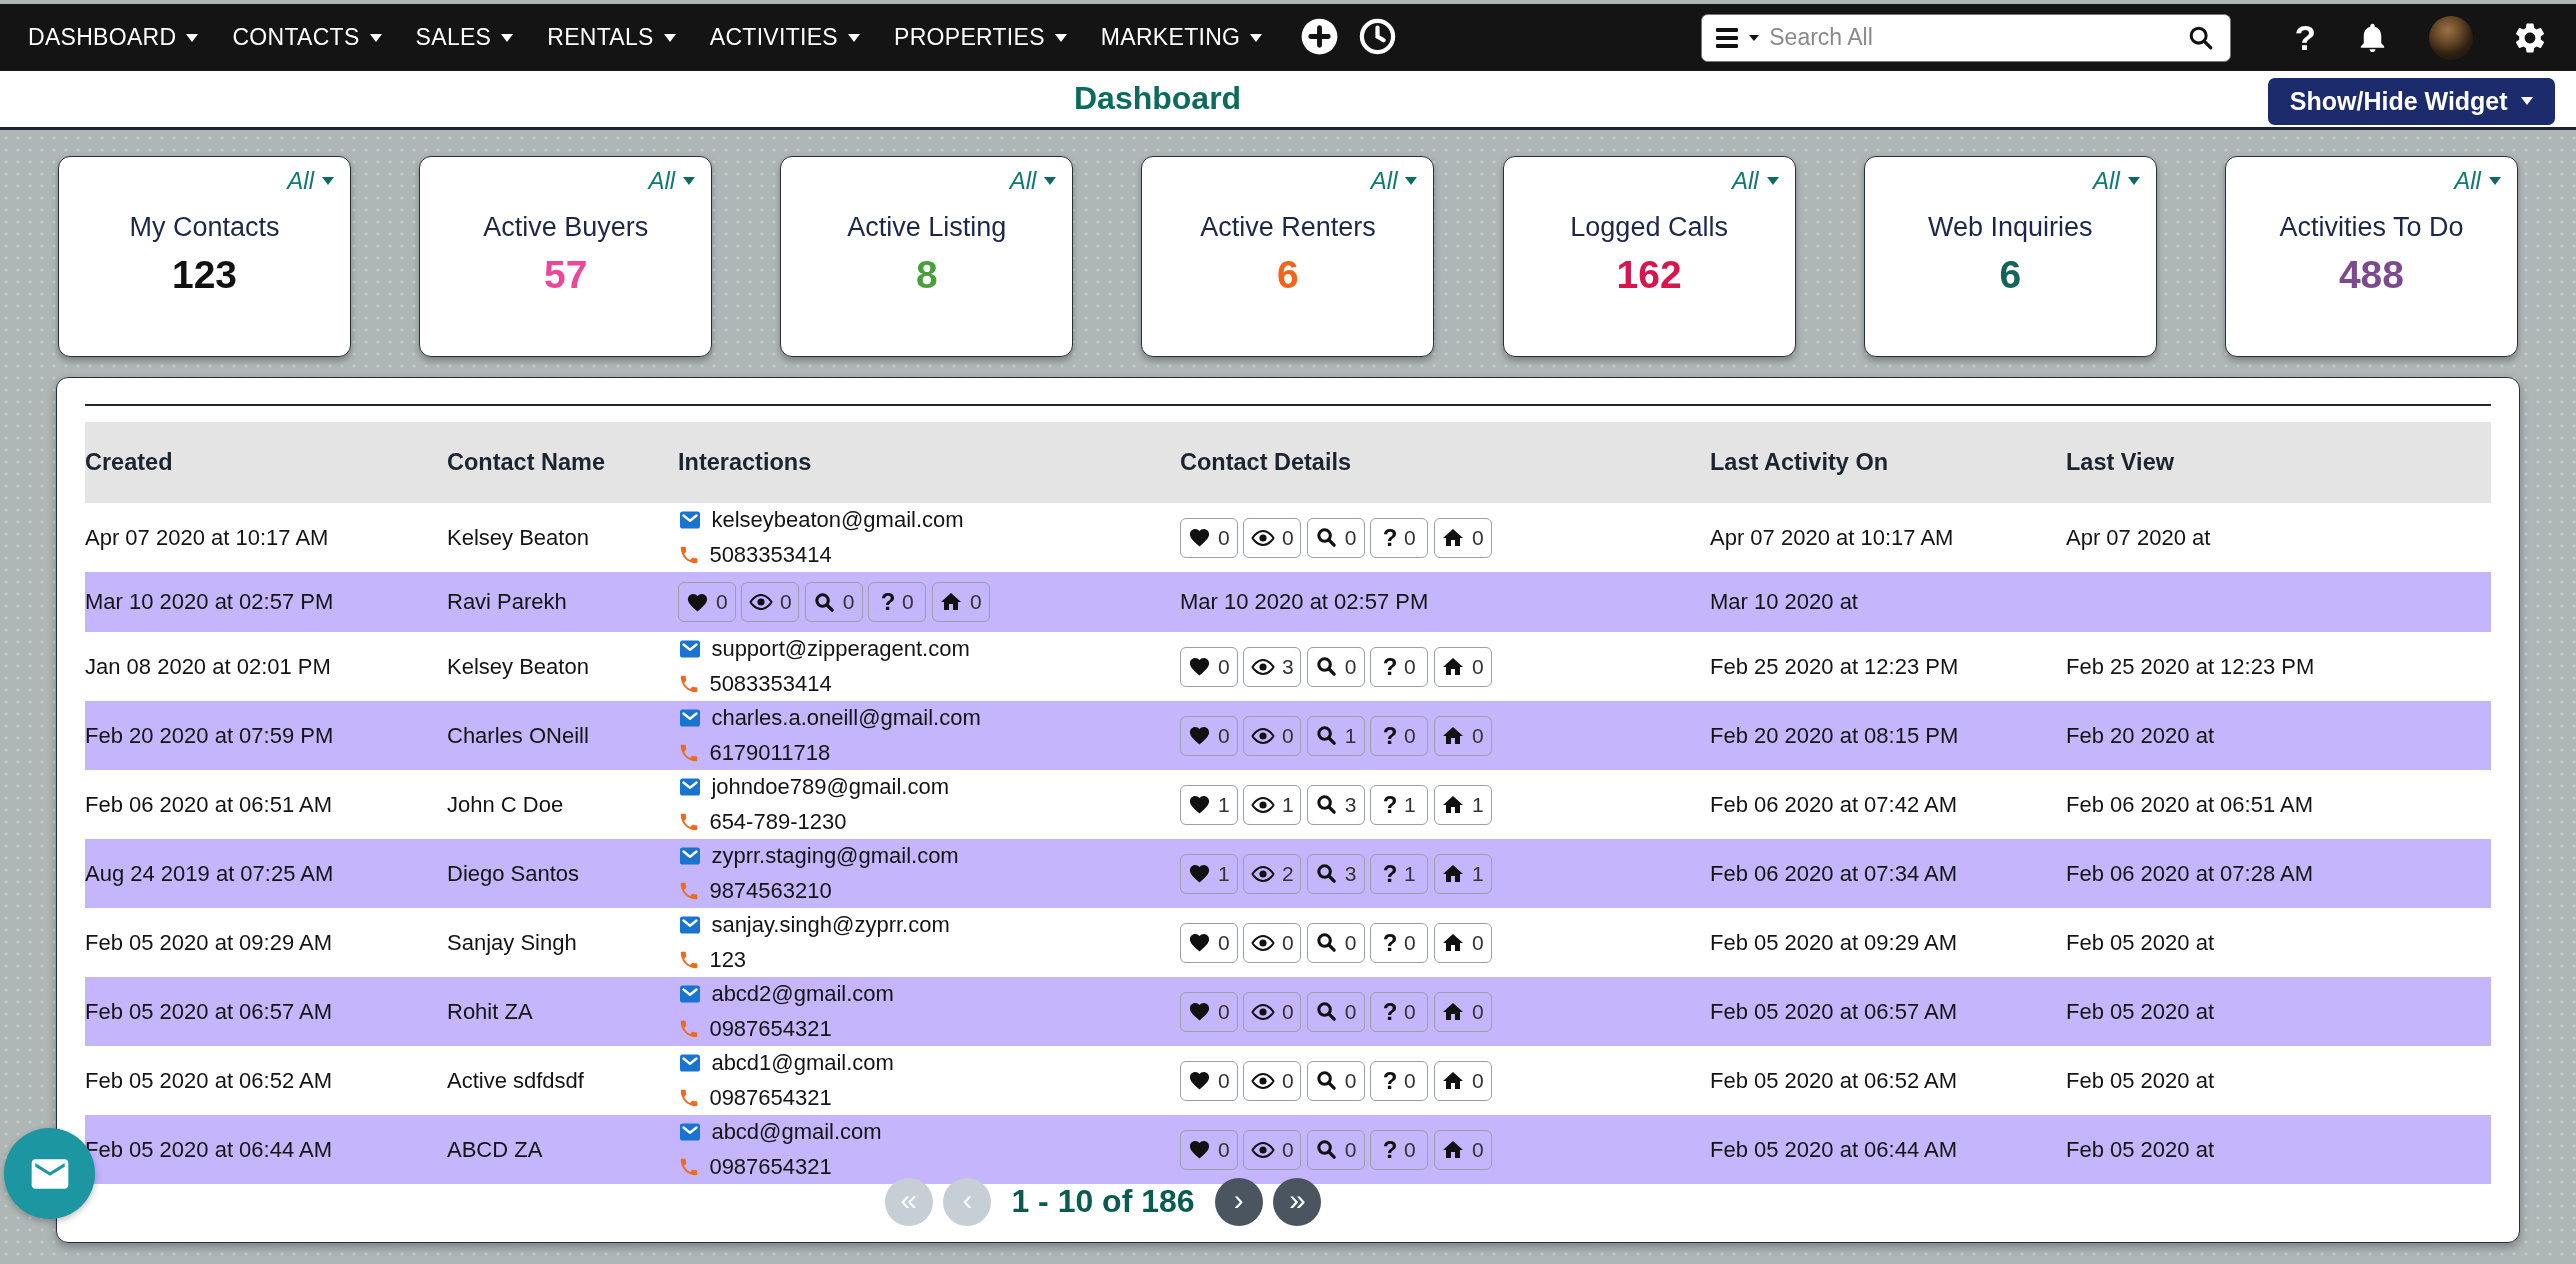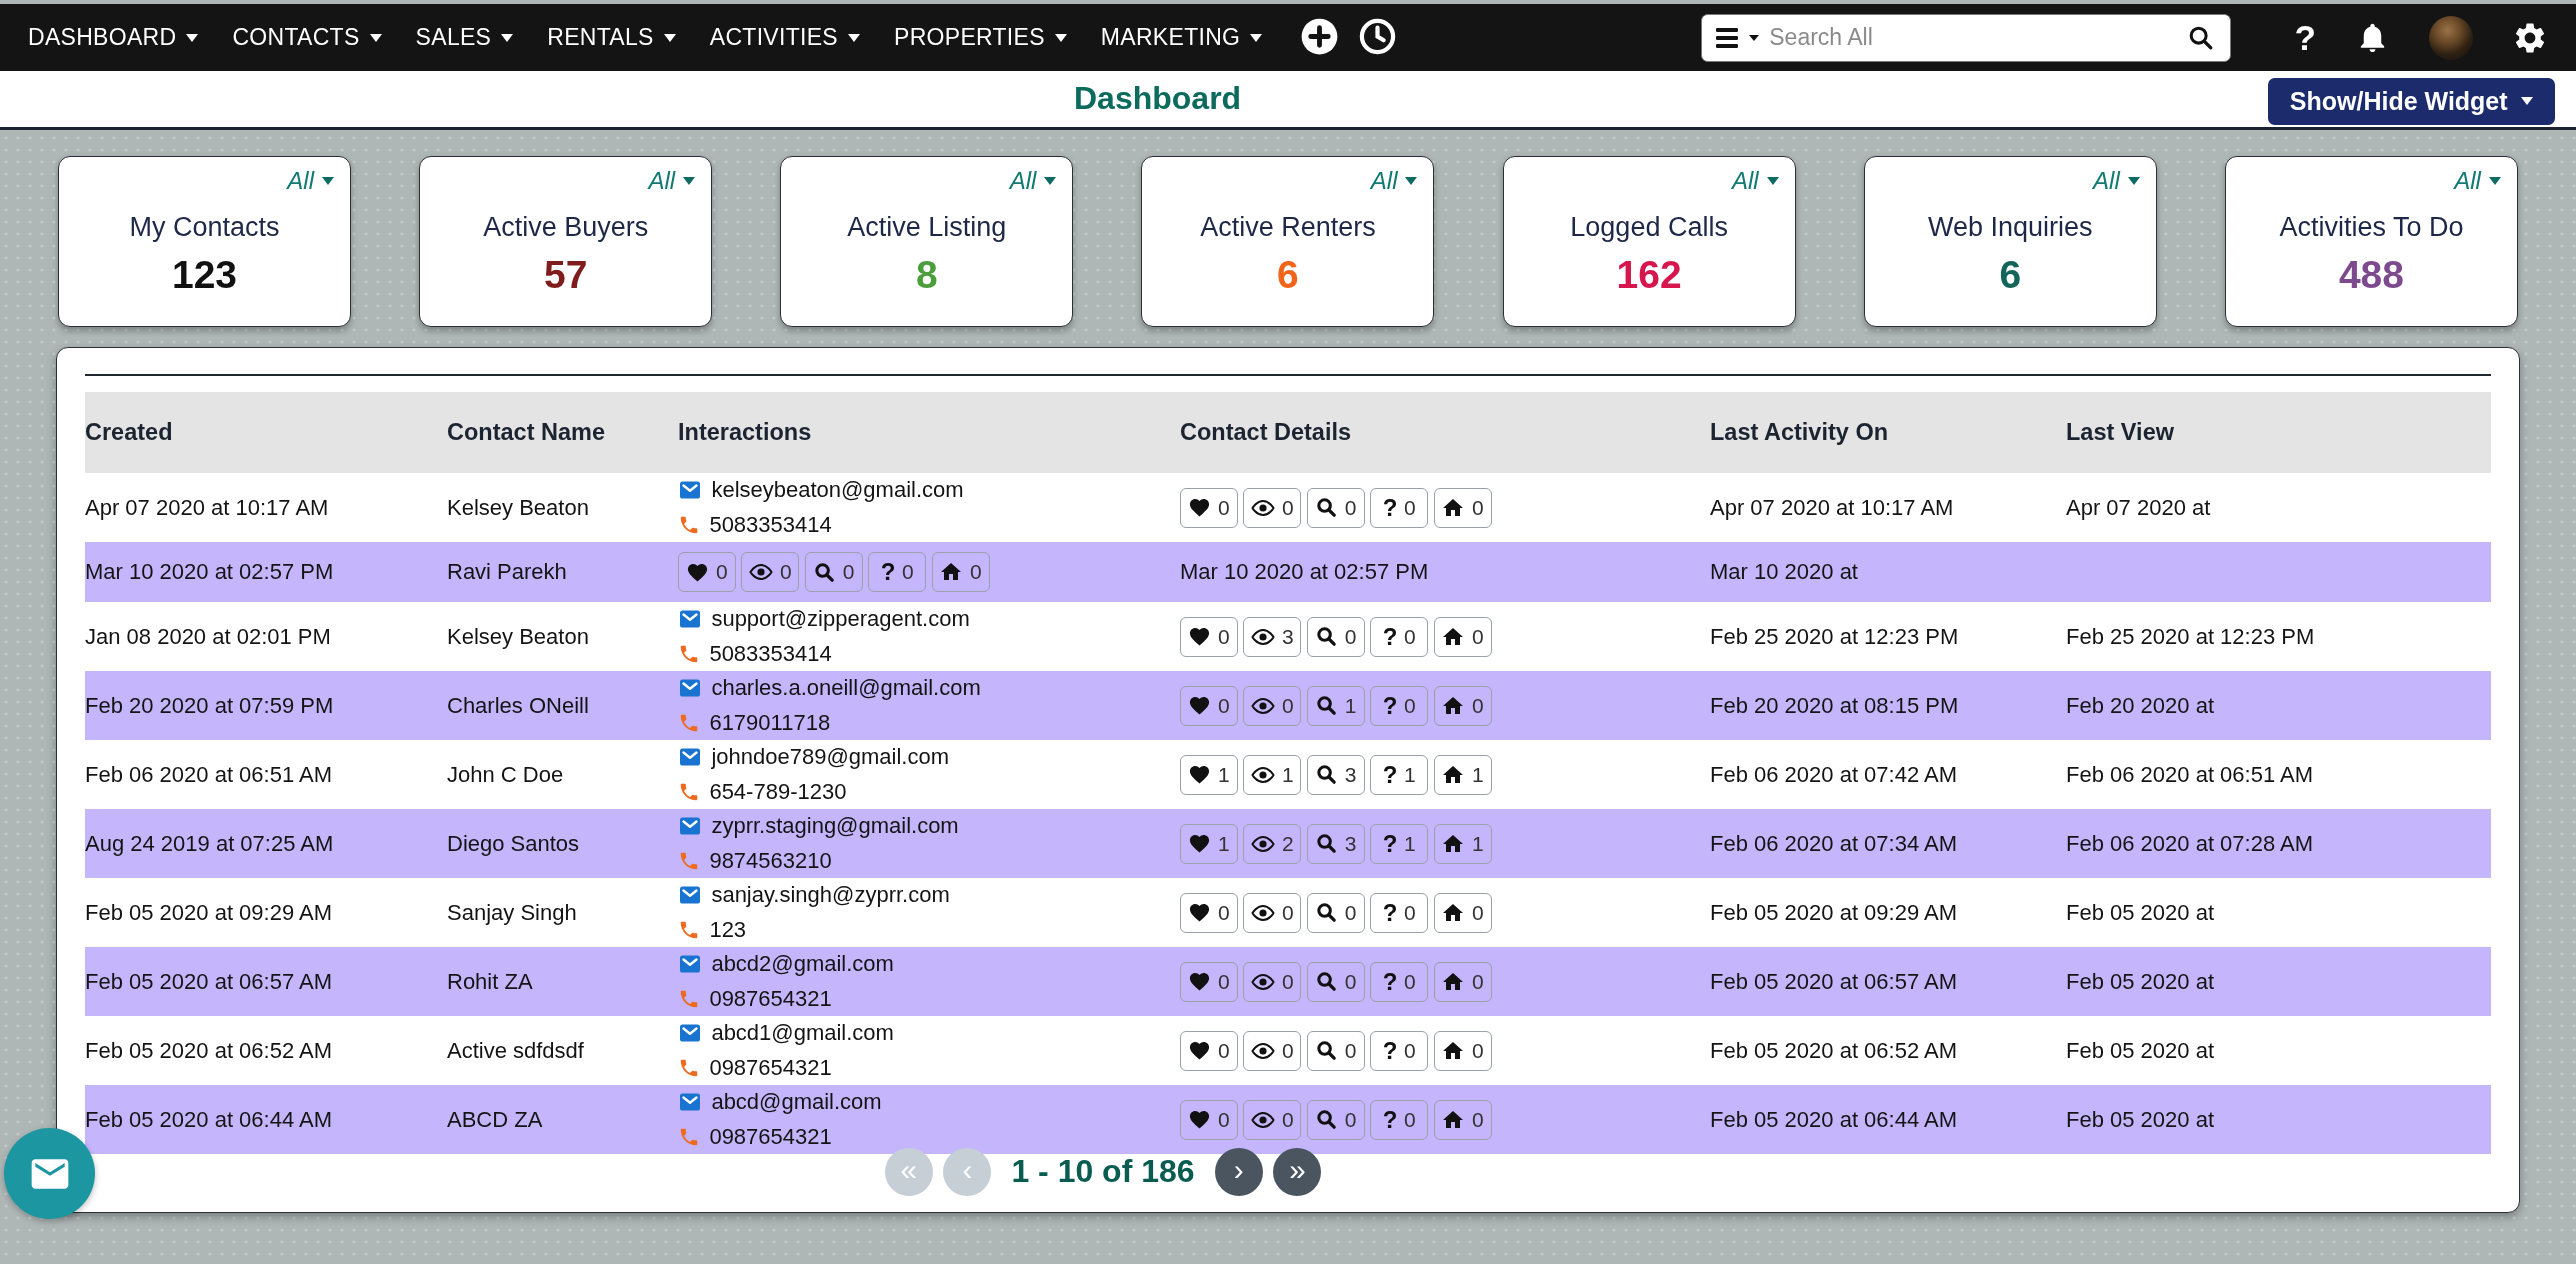--- a/index.html
+++ b/index.html
@@ -32,21 +32,21 @@
   .avatar { width:44px; height:44px; border-radius:50%;
     background:radial-gradient(circle at 42% 32%, #9a7248 0%, #6b4a28 32%, #2e2012 62%, #101010 100%); }
   
   .titlebar { position:relative; height:59px; background:#fff; border-bottom:3.4px solid #1b2430; }
   .page-title { position:absolute; left:1074px; top:9.4px; font-size:32px; font-weight:bold; color:#0c6b5d; }
   .showhide-btn { position:absolute; right:21.5px; top:6.7px; height:47px; background:#1b2b6c; border:none; border-radius:6.7px;
     color:#fff; font-size:25px; font-weight:bold; padding:0 21.5px; display:flex; align-items:center; gap:13.4px; cursor:pointer;
     font-family:"Liberation Sans", sans-serif; }
   
   .cards-row { display:flex; justify-content:space-between; padding:25.5px 58px 0; }
-  .card { position:relative; width:293px; height:171px; background:#fff; border:1.3px solid #2a2f36; border-radius:12px;
+  .card { position:relative; width:293px; height:201px; background:#fff; border:1.3px solid #2a2f36; border-radius:12px;
     box-shadow:0 3.4px 6.7px rgba(0,0,0,.28); }
   .card-filter { position:absolute; top:10.7px; right:16px; display:flex; align-items:center; gap:8px; cursor:pointer; }
   .card-filter span { color:#117a72; font-size:24px; font-style:italic; }
   .caret-teal { width:0; height:0; border-left:6.7px solid transparent; border-right:6.7px solid transparent; border-top:8.7px solid #0d6b63; }
   .card-label { text-align:center; margin-top:55px; font-size:27px; color:#1d2747; }
   .card-value { text-align:center; margin-top:10.7px; font-size:39px; font-weight:bold; }
   
   .panel { position:relative; margin:20px 56px 0; height:866px; background:#fff; border:1.3px solid #2a2f36; border-radius:12px;
     box-shadow:0 4px 9.4px rgba(0,0,0,.3); padding:20px 28px 0; }
   .panel-head { display:flex; justify-content:space-between; align-items:center; height:56px; padding:0 2.7px; }
@@ -182,21 +182,21 @@
     <div class="card-label">My Contacts</div>
     <div class="card-value" style="color: rgb(17, 17, 17);">123</div>
   </div>
 
   <div class="card">
     <div class="card-filter">
       <span>All</span>
       <i class="caret-teal"></i>
     </div>
     <div class="card-label">Active Buyers</div>
-    <div class="card-value" style="color: #7f1d1d;">57</div>
+    <div class="card-value" style="color: #ec4899;">57</div>
   </div>
 
   <div class="card">
     <div class="card-filter">
       <span>All</span>
       <i class="caret-teal"></i>
     </div>
     <div class="card-label">Active Listing</div>
     <div class="card-value" style="color: rgb(74, 158, 60);">8</div>
   </div>

